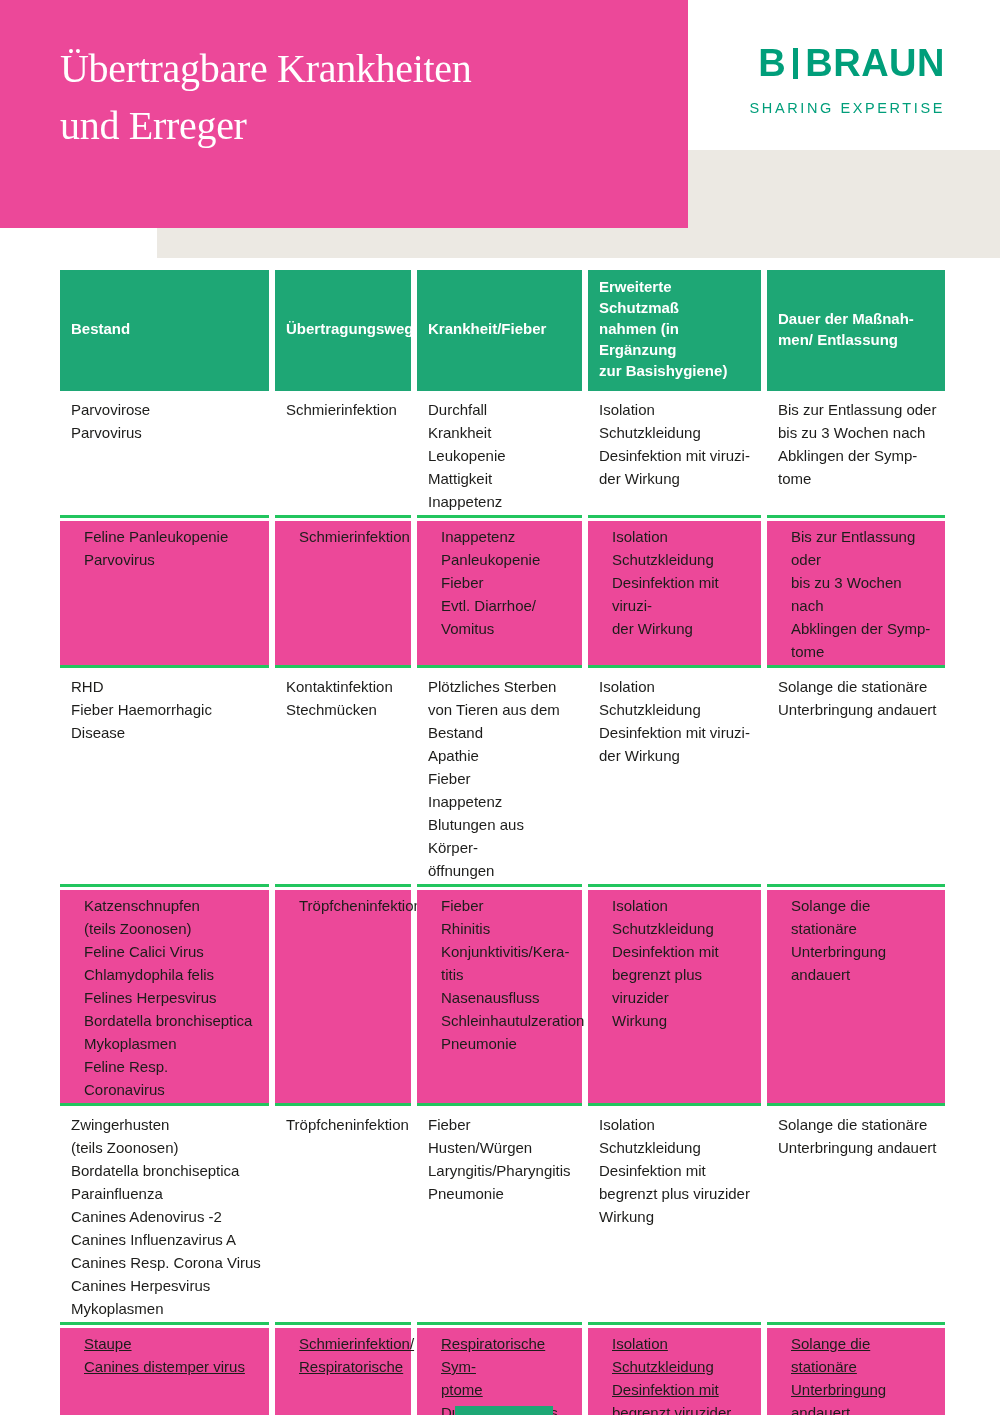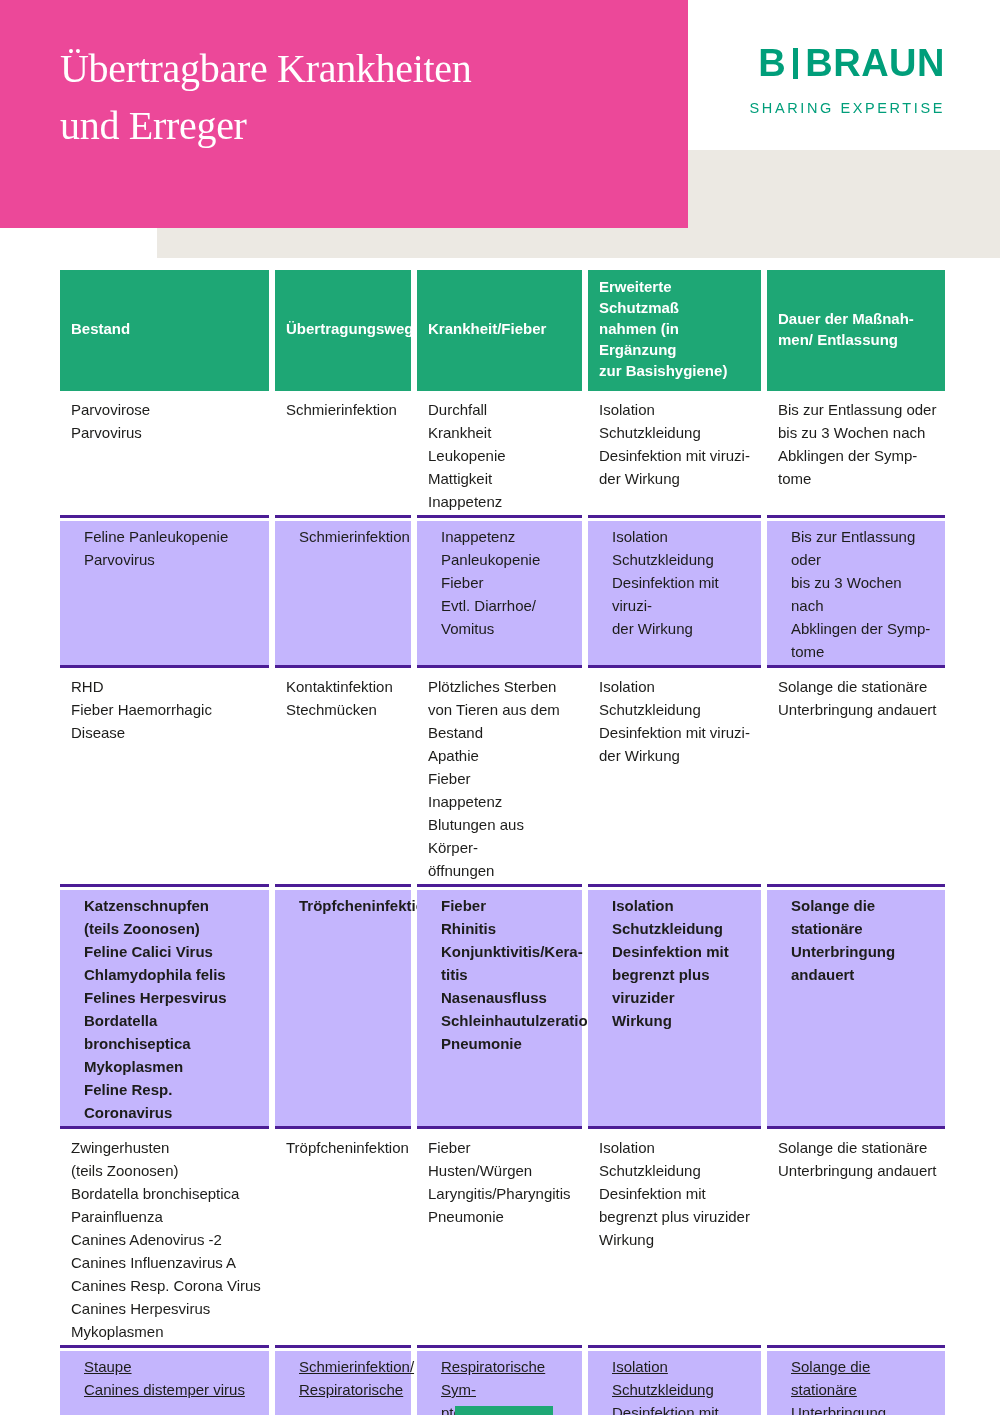--- a/index.html
+++ b/index.html
@@ -19,26 +19,26 @@
 
   
   .table { position:absolute; left:60px; top:270px; width:885px;
            display:grid; grid-template-columns:209px 136px 165px 173px 178px;
            column-gap:6px; row-gap:3px; }
   .trow { display:contents; }
   .hcell { background:#1EA775; color:#ffffff; font-size:15px; font-weight:700;
            line-height:21px; padding:6px 8px 10px 11px; min-height:77px;
            display:flex; align-items:center; white-space:pre-line; }
   .cell { font-size:15px; color:#1D1D1B; line-height:23px; white-space:pre-line;
-          padding:4px 8px 2px 11px; border-bottom:3px solid #4c1d95; background:#ffffff; }
-  .gray .cell { background:#c4b5fd;padding-left:24px; }
+          padding:4px 8px 2px 11px; border-bottom:3px solid #22c55e; background:#ffffff; }
+  .gray .cell { background:#ec4899;padding-left:24px; }
   .r1 .cell { min-height:122px; }
   .r2 .cell { min-height:100px; }
   .r3 .cell { min-height:190px; }
-  .r4 .cell { min-height:216px;font-weight:bold; }
+  .r4 .cell { min-height:216px; }
   .r5 .cell { min-height:215px; }
   .r6 .cell { min-height:124px; border-bottom:4px solid #a3a3a3;text-decoration:underline; }
 
   .footer-bar { position:absolute; left:455px; top:1406px; width:98px; height:9px; background:#1EA775; }
 </style>
 </head>
 <body>
 
 <div class="page">
 

